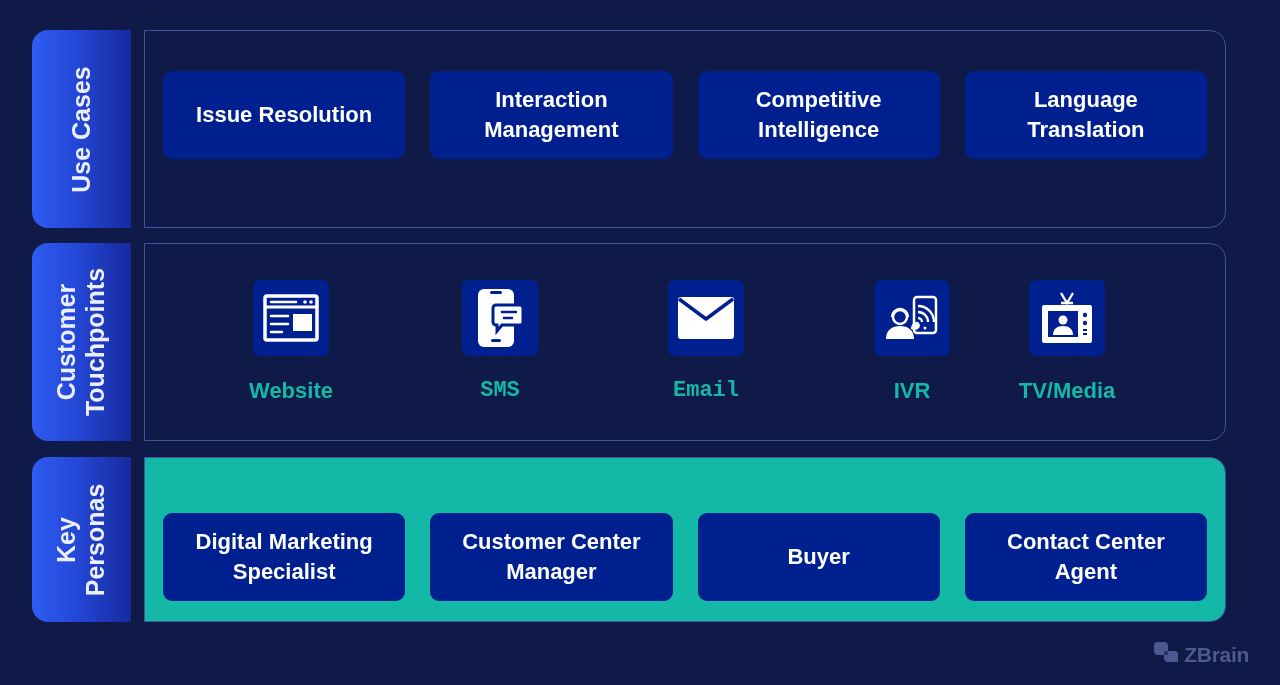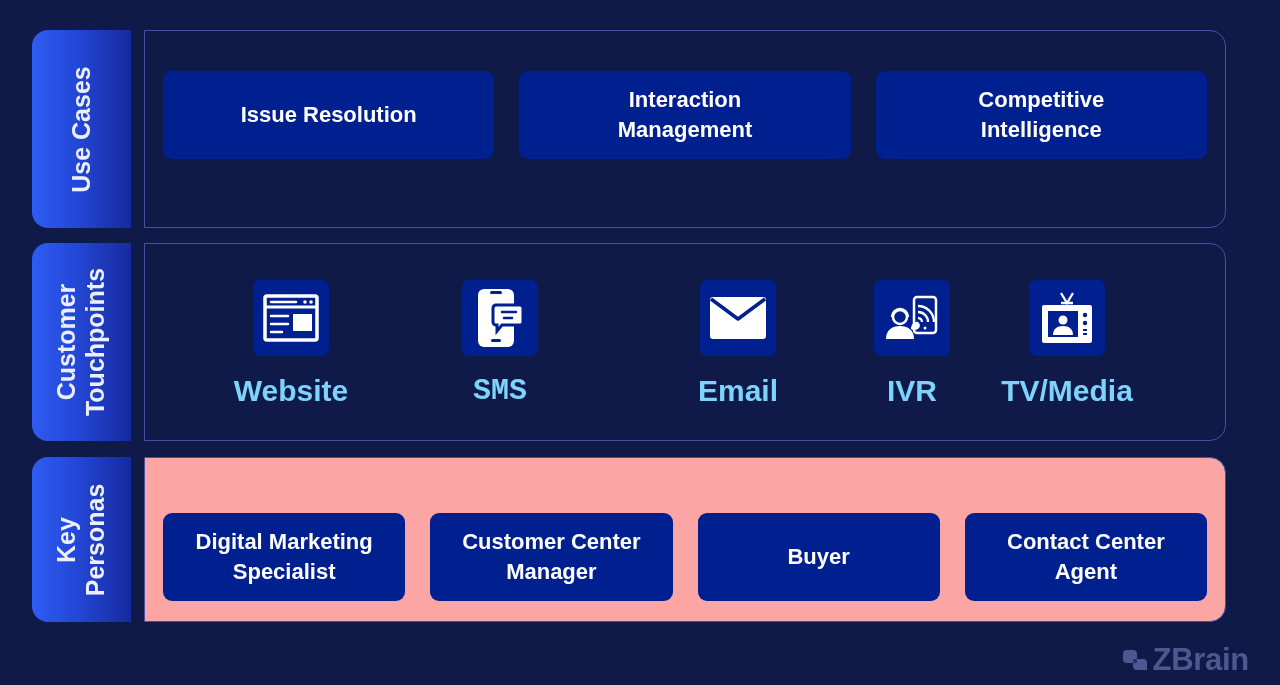--- a/index.html
+++ b/index.html
@@ -28,21 +28,21 @@
       line-height: 29px;
       text-align: center;
       white-space: nowrap;
     }
     .panel {
       position: absolute; left: 112px; right: 0; top: 0; bottom: 0;
       border: 1.5px solid #4450a0;
       border-radius: 0 16px 16px 0;
       background: #101a48;
     }
-    .row-personas .panel { background: #fca5a5; }
+    .row-personas .panel { background: #14b8a6; }
 
     .card-grid {
       position: absolute; left: 18px; right: 18px;
       display: flex; gap: 25px;
     }
     .row-usecases .card-grid { top: 40px; }
     .row-personas .card-grid { top: 55px; }
     .card {
       flex: 1; height: 88px;
       background: #00208f;
@@ -68,48 +68,50 @@
       display: flex; flex-direction: column; align-items: center;
     }
     .touch-icon {
       width: 76px; height: 76px;
       background: #00208f;
       border-radius: 7px;
       display: flex; align-items: center; justify-content: center;
     }
     .touch-label {
       margin-top: 22px;
-      color: #7dd3fc;
+      color: #14b8a6;
       font-weight: 700;
-      font-size: 30px;
+      font-size: 22px;
       line-height: 26px;
     }
 
     .brand {
       position: absolute; right: 31px; top: 642px;
       display: flex; align-items: center; gap: 6px;
       color: #4d5890;
-      font-weight: 700; font-size: 31px;
+      font-weight: 700; font-size: 21px;
       letter-spacing: -0.3px;
     }
   </style>
 </head>
 <body>
 
 <section class="row row-usecases">
   <div class="side-tab">
     <div class="side-tab-label">Use Cases</div>
   </div>
   <div class="panel">
     <div class="card-grid">
       <div class="card">Issue Resolution</div>
       <div class="card">Interaction
 Management</div>
       <div class="card">Competitive
 Intelligence</div>
+      <div class="card">Language
+Translation</div>
     </div>
   </div>
 </section>
 
 <section class="row row-touch">
   <div class="side-tab">
     <div class="side-tab-label" style="white-space: pre-line;">Customer
 Touchpoints</div>
   </div>
   <div class="panel">
@@ -139,21 +141,21 @@
             <rect x="16" y="4" width="12" height="3" rx="1.5" fill="#00208f"></rect>
             <rect x="17" y="52" width="10" height="3" rx="1.5" fill="#00208f"></rect>
             <path d="M22 18 h24 a3 3 0 0 1 3 3 v14 a3 3 0 0 1 -3 3 h-18 l-5 6 v-6 h-1 a3 3 0 0 1 -3 -3 v-14 a3 3 0 0 1 3 -3z" fill="#fff" stroke="#00208f" stroke-width="3"></path>
             <line x1="28" y1="25" x2="42" y2="25" stroke="#00208f" stroke-width="2.5" stroke-linecap="round"></line>
             <line x1="30" y1="31" x2="38" y2="31" stroke="#00208f" stroke-width="2.5" stroke-linecap="round"></line>
           </svg>
         </div>
         <div class="touch-label">SMS</div>
       </div>
 
-      <div class="touch-item" style="left:593px;">
+      <div class="touch-item" style="left:561px;font-family:Liberation Mono, monospace;">
         <div class="touch-icon">
           <svg width="56" height="42" viewBox="0 0 56 42">
             <rect x="0" y="0" width="56" height="42" rx="3" fill="#fff"></rect>
             <path d="M1 2 L28 22 L55 2" fill="none" stroke="#00208f" stroke-width="3.5" stroke-linejoin="round"></path>
           </svg>
         </div>
         <div class="touch-label">Email</div>
       </div>
 
       <div class="touch-item" style="left:767px;text-align:center;">

